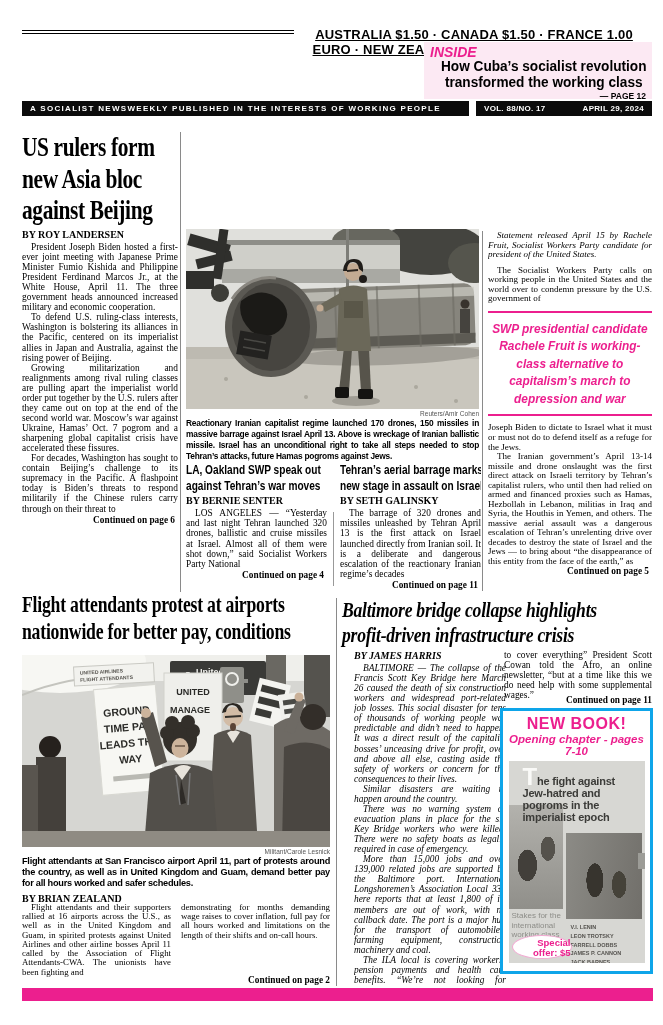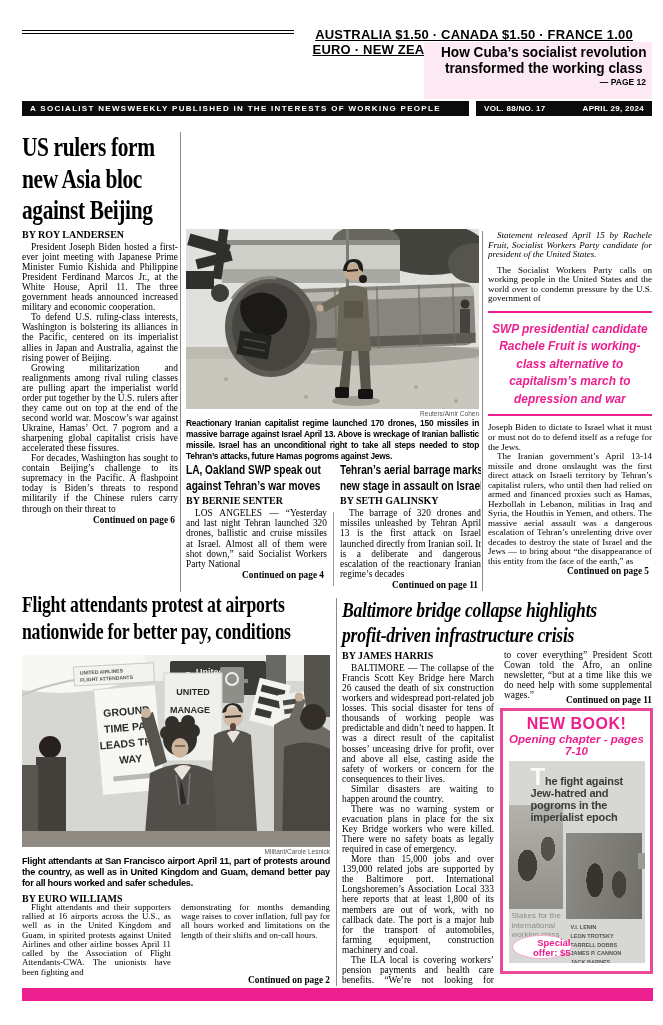--- a/index.html
+++ b/index.html
@@ -43,27 +43,27 @@
   .subhead{font-family:"Liberation Sans",sans-serif;font-weight:bold;font-size:13.5px;line-height:1.16;}
   .flight-title{font-weight:bold;font-size:23px;line-height:1.16;letter-spacing:-.3px;}
   .balt-title{font-weight:bold;font-style:italic;font-size:22px;line-height:1.14;letter-spacing:-.3px;}
   .pullquote{border-top:2px solid #ec1f8e;border-bottom:2px solid #ec1f8e;margin:7px 0;padding:7px 0;}
   .pullquote-text{font-family:"Liberation Sans",sans-serif;font-weight:bold;font-style:italic;
                   font-size:13.5px;line-height:1.3;color:#ec1f8e;text-align:center;}
   .smallbody{font-size:9.4px;line-height:1.07;}
   .smallbody9{font-size:9px;line-height:1.06;}
   .smallbody86{font-size:8.8px;line-height:1.05;}
   
-  .newbook{border:3px solid #ec4899;box-sizing:border-box;background:#fff;}
+  .newbook{border:3px solid #0ea5e9;box-sizing:border-box;background:#fff;}
   .nb-label{font-family:"Liberation Sans",sans-serif;font-weight:bold;font-size:16px;
             color:#ec1f8e;text-align:center;letter-spacing:.5px;margin-top:4px;}
   .nb-sub{font-family:"Liberation Sans",sans-serif;font-weight:bold;font-style:italic;
           font-size:11.5px;color:#ec1f8e;text-align:center;}
   .cover{position:relative;width:136px;height:202px;background:#d7d7d3;margin:4px auto 0 auto;overflow:hidden;}
-  .cover-title{position:absolute;left:22px;top:6px;width:118px;font-family:"Liberation Sans",sans-serif;
+  .cover-title{position:absolute;left:14px;top:6px;width:118px;font-family:"Liberation Sans",sans-serif;
                font-weight:bold;font-size:11px;line-height:1.1;color:#3b3b38;letter-spacing:-.2px;}
   .cover-title .initial{font-size:24px;color:#fafaf8;font-weight:bold;line-height:.8;}
   .cover-photo-l{position:absolute;left:0;top:44px;width:54px;height:104px;
       background:radial-gradient(ellipse 16px 26px at 34% 58%,#423f3a 60%,rgba(0,0,0,0) 61%),
                  radial-gradient(ellipse 12px 20px at 72% 42%,#55524c 60%,rgba(0,0,0,0) 61%),
                  linear-gradient(#b3b2ad,#908f8a);}
   .cover-photo-r{position:absolute;left:57px;top:72px;width:76px;height:86px;
       background:radial-gradient(ellipse 14px 28px at 38% 55%,#37342e 60%,rgba(0,0,0,0) 61%),
                  radial-gradient(ellipse 12px 22px at 70% 60%,#454239 60%,rgba(0,0,0,0) 61%),
                  linear-gradient(100deg,#8c8b86,#716f6a);}
@@ -82,20 +82,21 @@
 </head>
 <body>
 
 <div class="page">
 
   <div class="abs toprule" style="left:22px;top:30px;width:272px;"></div>
   <div class="abs prices" style="left:296px;top:27px;width:356px;">AUSTRALIA $1.50  ·  CANADA $1.50  ·  FRANCE 1.00 EURO  ·  NEW ZEALAND $1.50  ·  UK £.50  ·  U.S. $1.00</div>
 
 
   <div class="abs inside-box" style="left:424px;top:42px;width:228px;height:57px;">
+    <div class="inside-label">INSIDE</div>
     <div class="inside-head cond" style="width:242px;transform:scaleX(.94);">
       <div class="nowrap">How Cuba’s socialist revolution</div>
       <div class="nowrap">transformed the working class</div>
     </div>
     <div class="inside-page">— PAGE 12</div>
   </div>
 
   <div class="abs infobar" style="left:22px;top:101px;width:630px;">
     <div class="blackbox" style="flex:1;">A SOCIALIST NEWSWEEKLY PUBLISHED IN THE INTERESTS OF WORKING PEOPLE</div>
     <div style="width:7px;"></div>
@@ -313,36 +314,36 @@
       <path d="M252,70 q20,-14 40,-4 l16,10 v116 h-56 z" fill="#6e6a64"></path>
       <circle cx="291" cy="62" r="13" fill="#332e29"></circle>
       <path d="M262,92 q24,-10 46,2 l0,98 h-48 z" fill="#4a4641"></path>
       <path d="M262,76 l14,-34 l8,3 l-12,34 z" fill="#6e6a64"></path>
       <circle cx="277" cy="42" r="4.5" fill="#c9b098"></circle>
     </g>
     <rect y="176" width="308" height="16" fill="#8f8b83"></rect>
   </svg>
   <div class="abs credit" style="left:22px;top:848px;width:308px;">Militant/Carole Lesnick</div>
   <div class="abs caption" style="left:22px;top:856px;width:308px;">Flight attendants at San Francisco airport April 11, part of protests around the country, as well as in United Kingdom and Guam, demand better pay for all hours worked and safer schedules.</div>
-  <div class="abs byline" style="left:22px;top:891px;width:200px;">BY EURO WILLIAMS</div>
+  <div class="abs byline" style="left:22px;top:891px;width:200px;">BY BRIAN ZEALAND</div>
   <div class="abs bodycol just smallbody86" style="left:22px;top:903px;width:149px;height:84px;overflow:hidden;">
     <p>Flight attendants and their supporters rallied at 16 airports across the U.S., as well as in the United Kingdom and Guam, in spirited protests against United Airlines and other airline bosses April 11 called by the Association of Flight Attendants-CWA. The unionists have been fighting and</p>
   </div>
   <div class="abs bodycol just smallbody86" style="left:181px;top:903px;width:149px;height:70px;overflow:hidden;">
     <p class="noindent">demonstrating for months demanding wage raises to cover inflation, full pay for all hours worked and limitations on the length of their shifts and on-call hours.</p>
   </div>
   <div class="abs continued" style="left:181px;top:974px;width:149px;">Continued on page 2</div>
 
   <div class="vline" style="left:336px;top:598px;height:388px;"></div>
 
   <div class="abs balt-title cond" style="left:342px;top:597px;width:390px;transform:scaleX(.8);">
     <div class="nowrap">Baltimore bridge collapse highlights</div>
     <div class="nowrap">profit-driven infrastructure crisis</div>
   </div>
-  <div class="abs" style="left:342px;top:650px;width:152px;height:336px;overflow:hidden;">
+  <div class="abs" style="left:354px;top:650px;width:152px;height:336px;overflow:hidden;font-style:italic;">
     <div class="byline" style="margin-top:0;">BY JAMES HARRIS</div>
     <div class="bodycol just smallbody">
       <p>BALTIMORE — The collapse of the Francis Scott Key Bridge here March 26 caused the death of six construction workers and widespread port-related job losses. This social disaster for tens of thousands of working people was predictable and didn’t need to happen. It was a direct result of the capitalist bosses’ unceasing drive for profit, over and above all else, casting aside the safety of workers or concern for the consequences to their lives.</p>
       <p>Similar disasters are waiting to happen around the country.</p>
       <p>There was no warning system or evacuation plans in place for the six Key Bridge workers who were killed. There were no safety boats as legally required in case of emergency.</p>
       <p>More than 15,000 jobs and over 139,000 related jobs are supported by the Baltimore port. International Longshoremen’s Association Local 333 here reports that at least 1,800 of its members are out of work, with no callback date. The port is a major hub for the transport of automobiles, farming equipment, construction machinery and coal.</p>
       <p>The ILA local is covering workers’ pension payments and health care benefits. “We’re not looking for somebody</p>
     </div>
   </div>
   <div class="abs bodycol just smallbody" style="left:504px;top:650px;width:148px;height:58px;overflow:hidden;">

